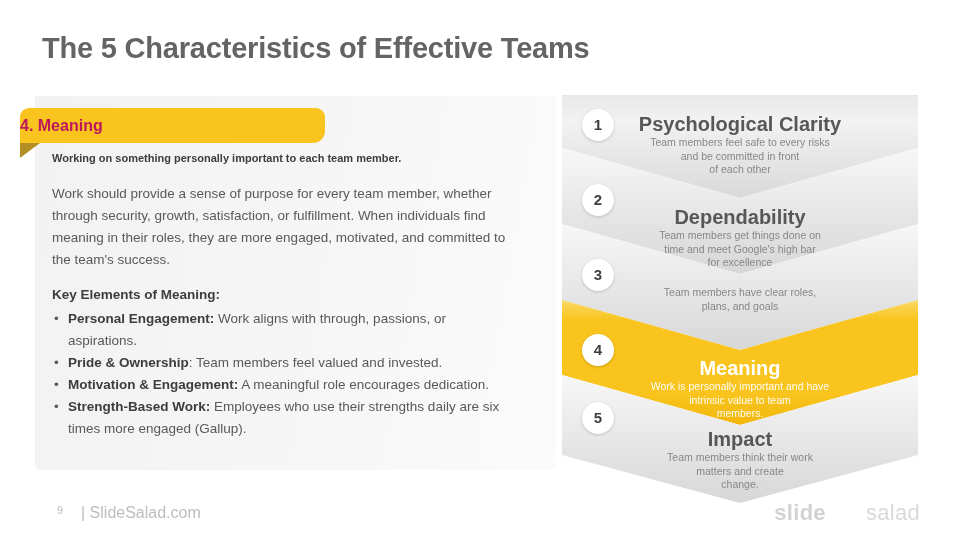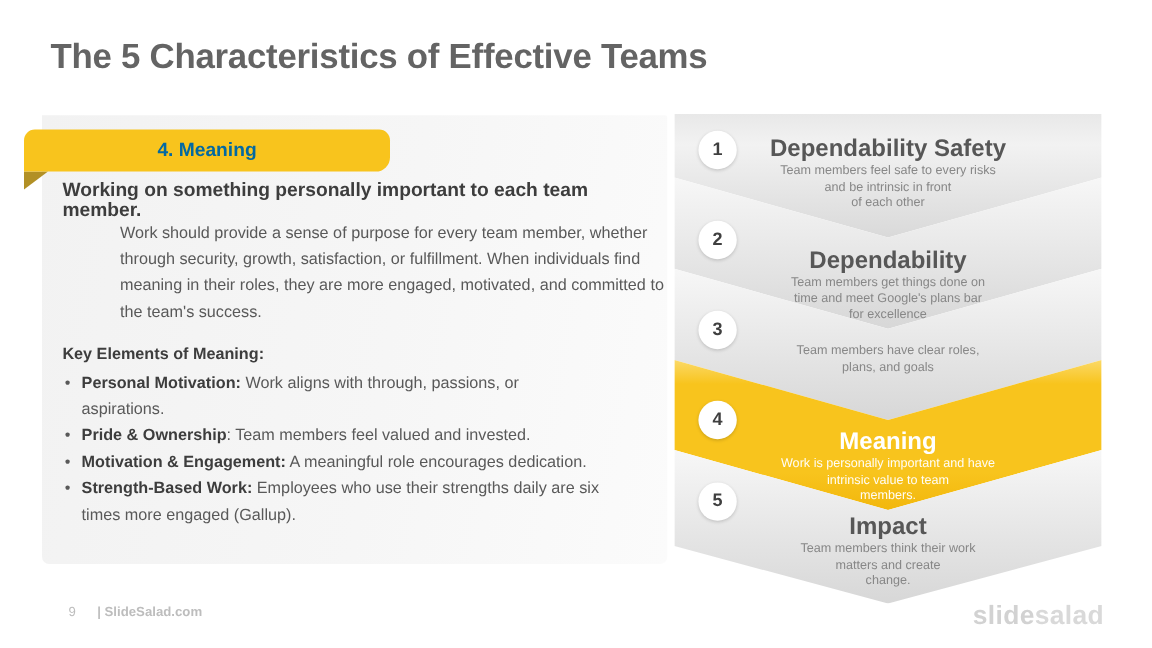--- a/index.html
+++ b/index.html
@@ -16,35 +16,35 @@
   }
   
   .detail-panel {
     position:absolute; left:35px; top:96px; width:521px; height:374px;
     background:linear-gradient(100deg,#f2f2f2 0%,#f6f6f6 55%,#fbfbfb 100%);
     border-radius:0 2px 6px 6px;
   }
   .detail-tab {
     position:absolute; left:-15px; top:12px; width:305px; height:35px;
     background:var(--accent); border-radius:9px 9px 12px 0;
-    text-align:center; line-height:35px;
-    font-size:16px; font-weight:bold; color:#0369a1;
+    text-align:left; line-height:35px;
+    font-size:16px; font-weight:bold; color:#be185d;
   }
   .tab-fold {
     position:absolute; left:-15px; top:47px; width:0; height:0;
     border-top:15px solid var(--accent-dark);
     border-right:20px solid transparent;
   }
   .lead-text {
     position:absolute; left:17px; top:54px; width:492px;
-    font-size:16px; font-weight:bold; color:#3d3d3d; line-height:17px;
+    font-size:11px; font-weight:bold; color:#3d3d3d; line-height:17px;
   }
   .body-paragraph {
     position:absolute; left:17px; top:87px; width:470px;
-    font-size:13.5px; color:#595959; line-height:22px;margin-left:48px;
+    font-size:13.5px; color:#595959; line-height:22px;
   }
   .key-heading {
     position:absolute; left:17px; top:191px;
     font-size:13.5px; font-weight:bold; color:#3d3d3d;
   }
   .bullet-list {
     position:absolute; left:17px; top:212px; width:452px;
     list-style:none; font-size:13.5px; color:#595959; line-height:22px;
   }
   .bullet-list li { position:relative; padding-left:16px; }
@@ -59,40 +59,40 @@
     text-align:center; line-height:32px;
     font-size:15px; font-weight:bold; color:#3f3f3f;
   }
   .step-text { position:absolute; left:0; right:0; text-align:center; }
   .step-title { font-size:20px; font-weight:bold; color:#575757; line-height:24px; }
   .step-line  { font-size:10.5px; color:#878787; line-height:13.5px; }
   .step-text.highlight .step-title { color:#ffffff; }
   .step-text.highlight .step-line  { color:rgba(255,255,255,0.96); }
   
   .page-number   { position:absolute; left:57px; top:504px; font-size:11px; color:#bdbdbd; }
-  .footer-brand  { position:absolute; left:81px; top:504px; font-size:11px; color:#bdbdbd;font-weight:bold; }
+  .footer-brand  { position:absolute; left:81px; top:504px; font-size:16px; color:#bdbdbd; }
   .brand-logo    { position:absolute; right:40px; top:500px; font-size:22px; letter-spacing:0.3px; }
   .logo-bold  { font-weight:bold; color:#d2d2d2; }
-  .logo-light { font-weight:bold; color:#d9d9d9; }
+  .logo-light { font-weight:normal; color:#d9d9d9;margin-left:40px; }
 </style>
 </head>
 <body>
 
 <div class="slide-title">The 5 Characteristics of Effective Teams</div>
 
 <div class="detail-panel">
   <div class="tab-fold"></div>
   <div class="detail-tab">
     <span>4. Meaning</span>
   </div>
   <div class="lead-text">Working on something personally important to each team member.</div>
   <div class="body-paragraph">Work should provide a sense of purpose for every team member, whether through security, growth, satisfaction, or fulfillment. When individuals find meaning in their roles, they are more engaged, motivated, and committed to the team's success.</div>
   <div class="key-heading">Key Elements of Meaning:</div>
   <ul class="bullet-list">
-    <li><span class="b-label">Personal Motivation:</span><span class="b-text"> Work aligns with through, passions, or aspirations.</span></li>
+    <li><span class="b-label">Personal Engagement:</span><span class="b-text"> Work aligns with through, passions, or aspirations.</span></li>
     <li><span class="b-label">Pride &amp; Ownership</span><span class="b-text">: Team members feel valued and invested.</span></li>
     <li><span class="b-label">Motivation &amp; Engagement:</span><span class="b-text"> A meaningful role encourages dedication.</span></li>
     <li><span class="b-label">Strength-Based Work:</span><span class="b-text"> Employees who use their strengths daily are six times more engaged (Gallup).</span></li>
   </ul>
 </div>
 
 <div class="steps-panel">
   <svg width="356" height="408" viewBox="0 0 356 408">
     <defs>
       <linearGradient id="g1" x1="0" y1="0" x2="0" y2="1">
@@ -118,29 +118,29 @@
     <polygon points="0,280 178,330 356,280 356,360 178,408 0,360" fill="url(#gg)"></polygon>
   </svg>
 
   <div class="step-circle" style="top:14px"><span>1</span></div>
   <div class="step-circle" style="top:89px"><span>2</span></div>
   <div class="step-circle" style="top:164px"><span>3</span></div>
   <div class="step-circle" style="top:239px"><span>4</span></div>
   <div class="step-circle" style="top:307px"><span>5</span></div>
 
   <div class="step-text" style="top:17px">
-    <div class="step-title">Dependability Safety</div>
+    <div class="step-title">Psychological Clarity</div>
     <div class="step-line">Team members feel safe to every risks</div>
-    <div class="step-line">and be intrinsic in front</div>
+    <div class="step-line">and be committed in front</div>
     <div class="step-line">of each other</div>
   </div>
   <div class="step-text" style="top:110px">
     <div class="step-title">Dependability</div>
     <div class="step-line">Team members get things done on</div>
-    <div class="step-line">time and meet Google's plans bar</div>
+    <div class="step-line">time and meet Google's high bar</div>
     <div class="step-line">for excellence</div>
   </div>
   <div class="step-text" style="top:191px">
     <div class="step-line">Team members have clear roles,</div>
     <div class="step-line">plans, and goals</div>
   </div>
   <div class="step-text highlight" style="top:261px">
     <div class="step-title">Meaning</div>
     <div class="step-line">Work is personally important and have</div>
     <div class="step-line">intrinsic value to team</div>

